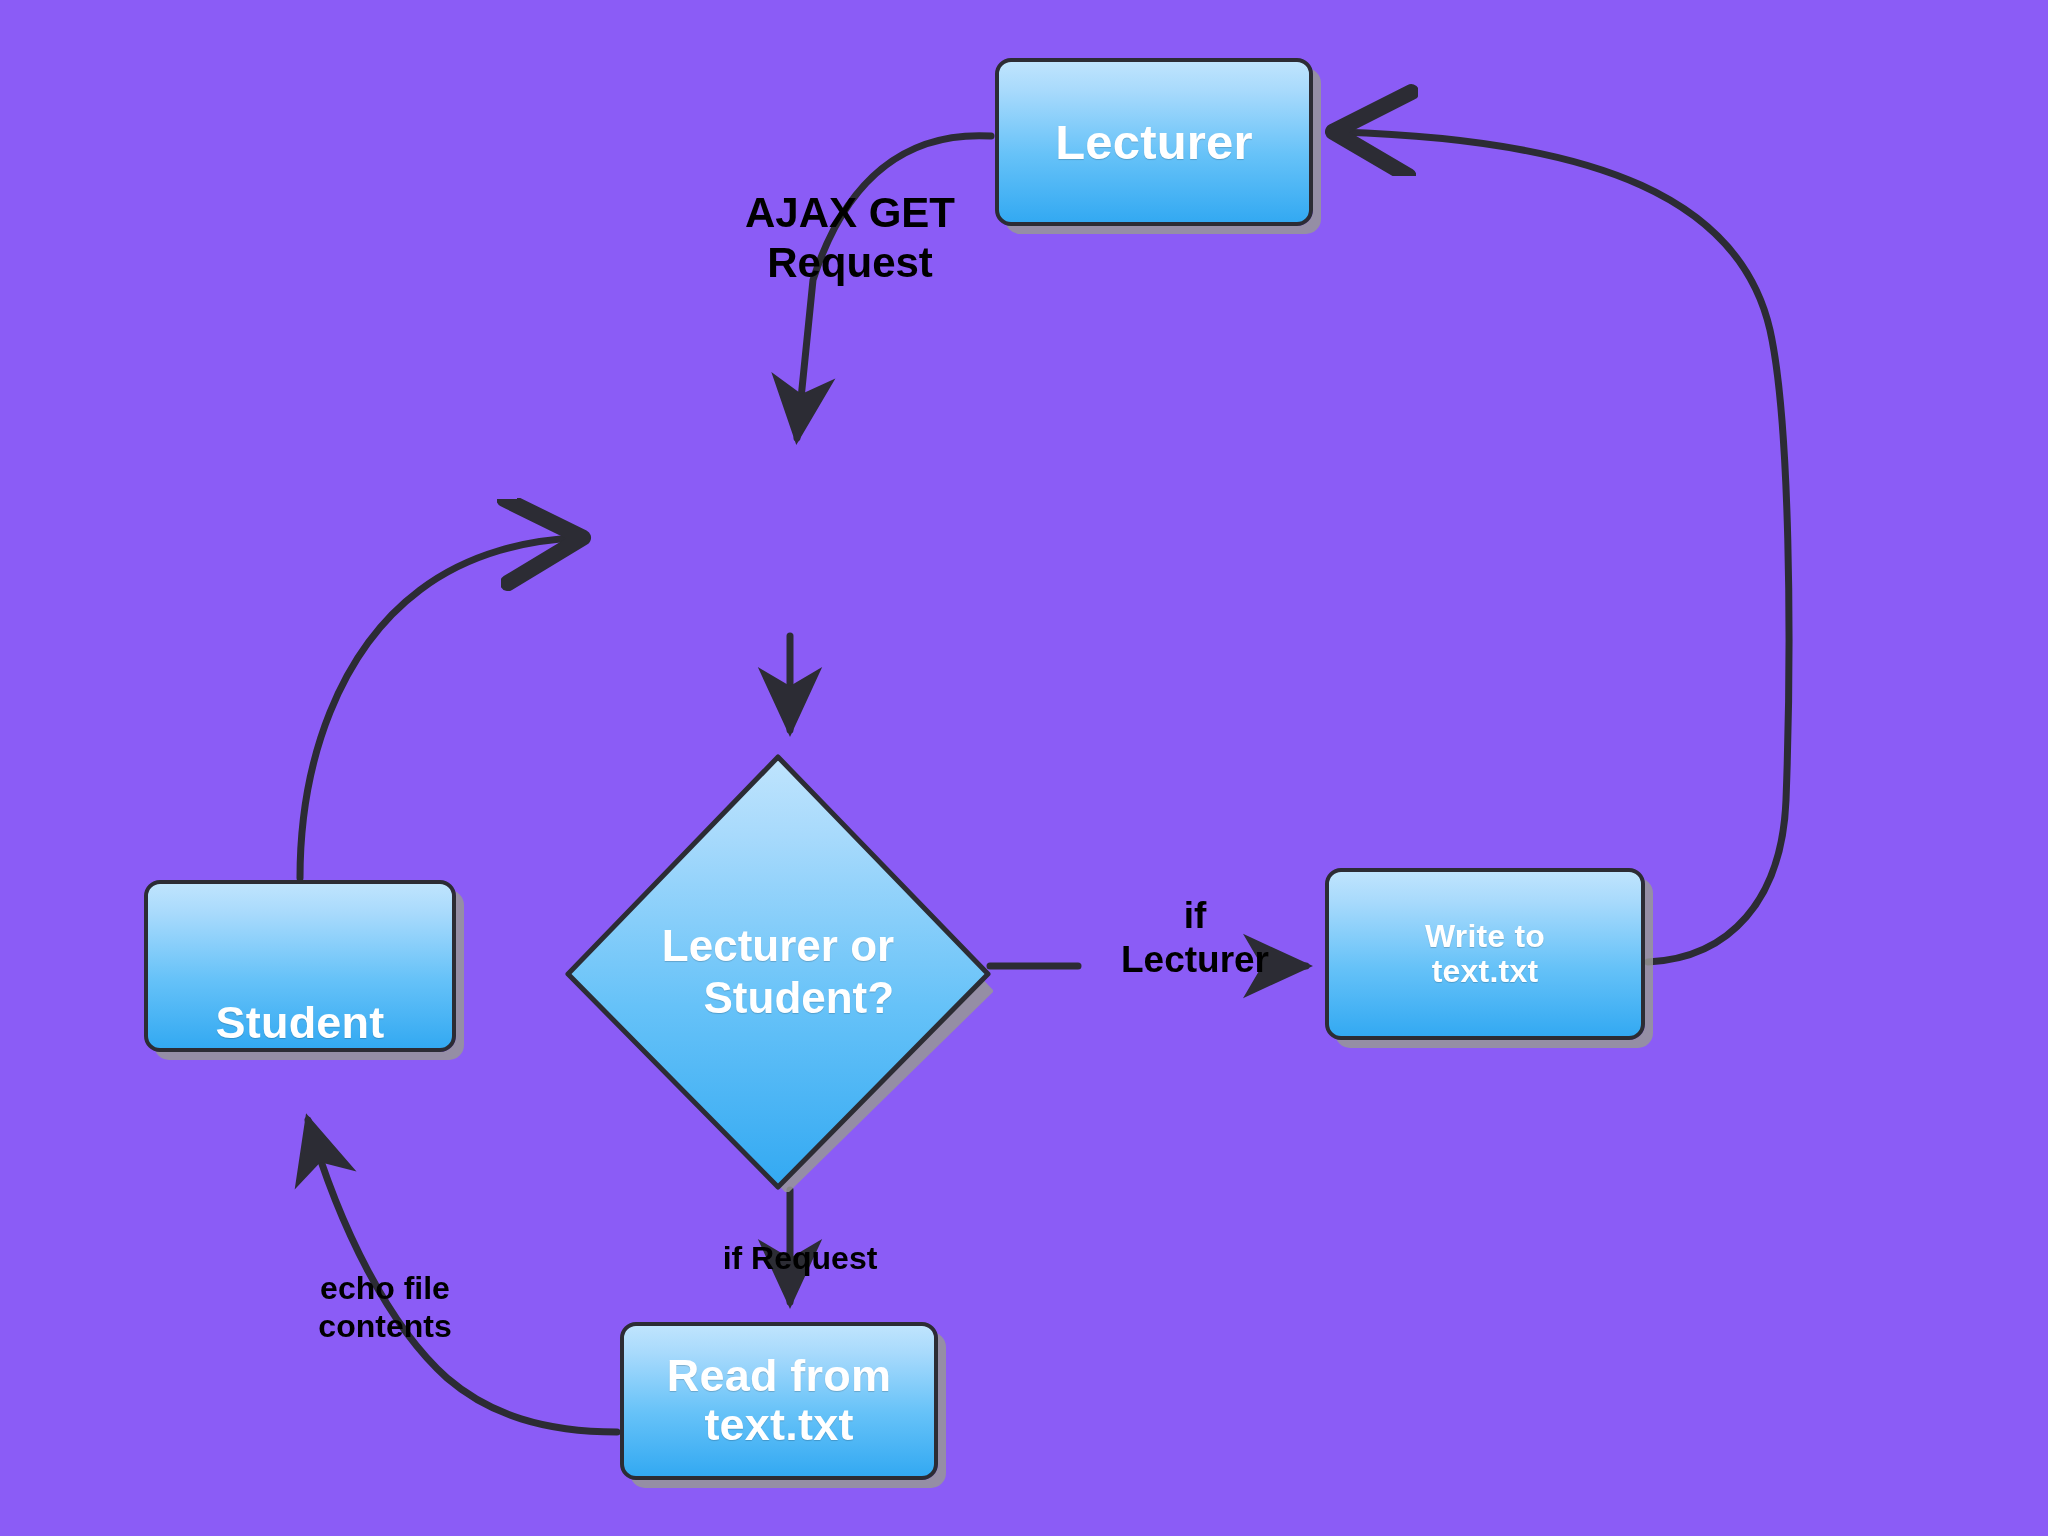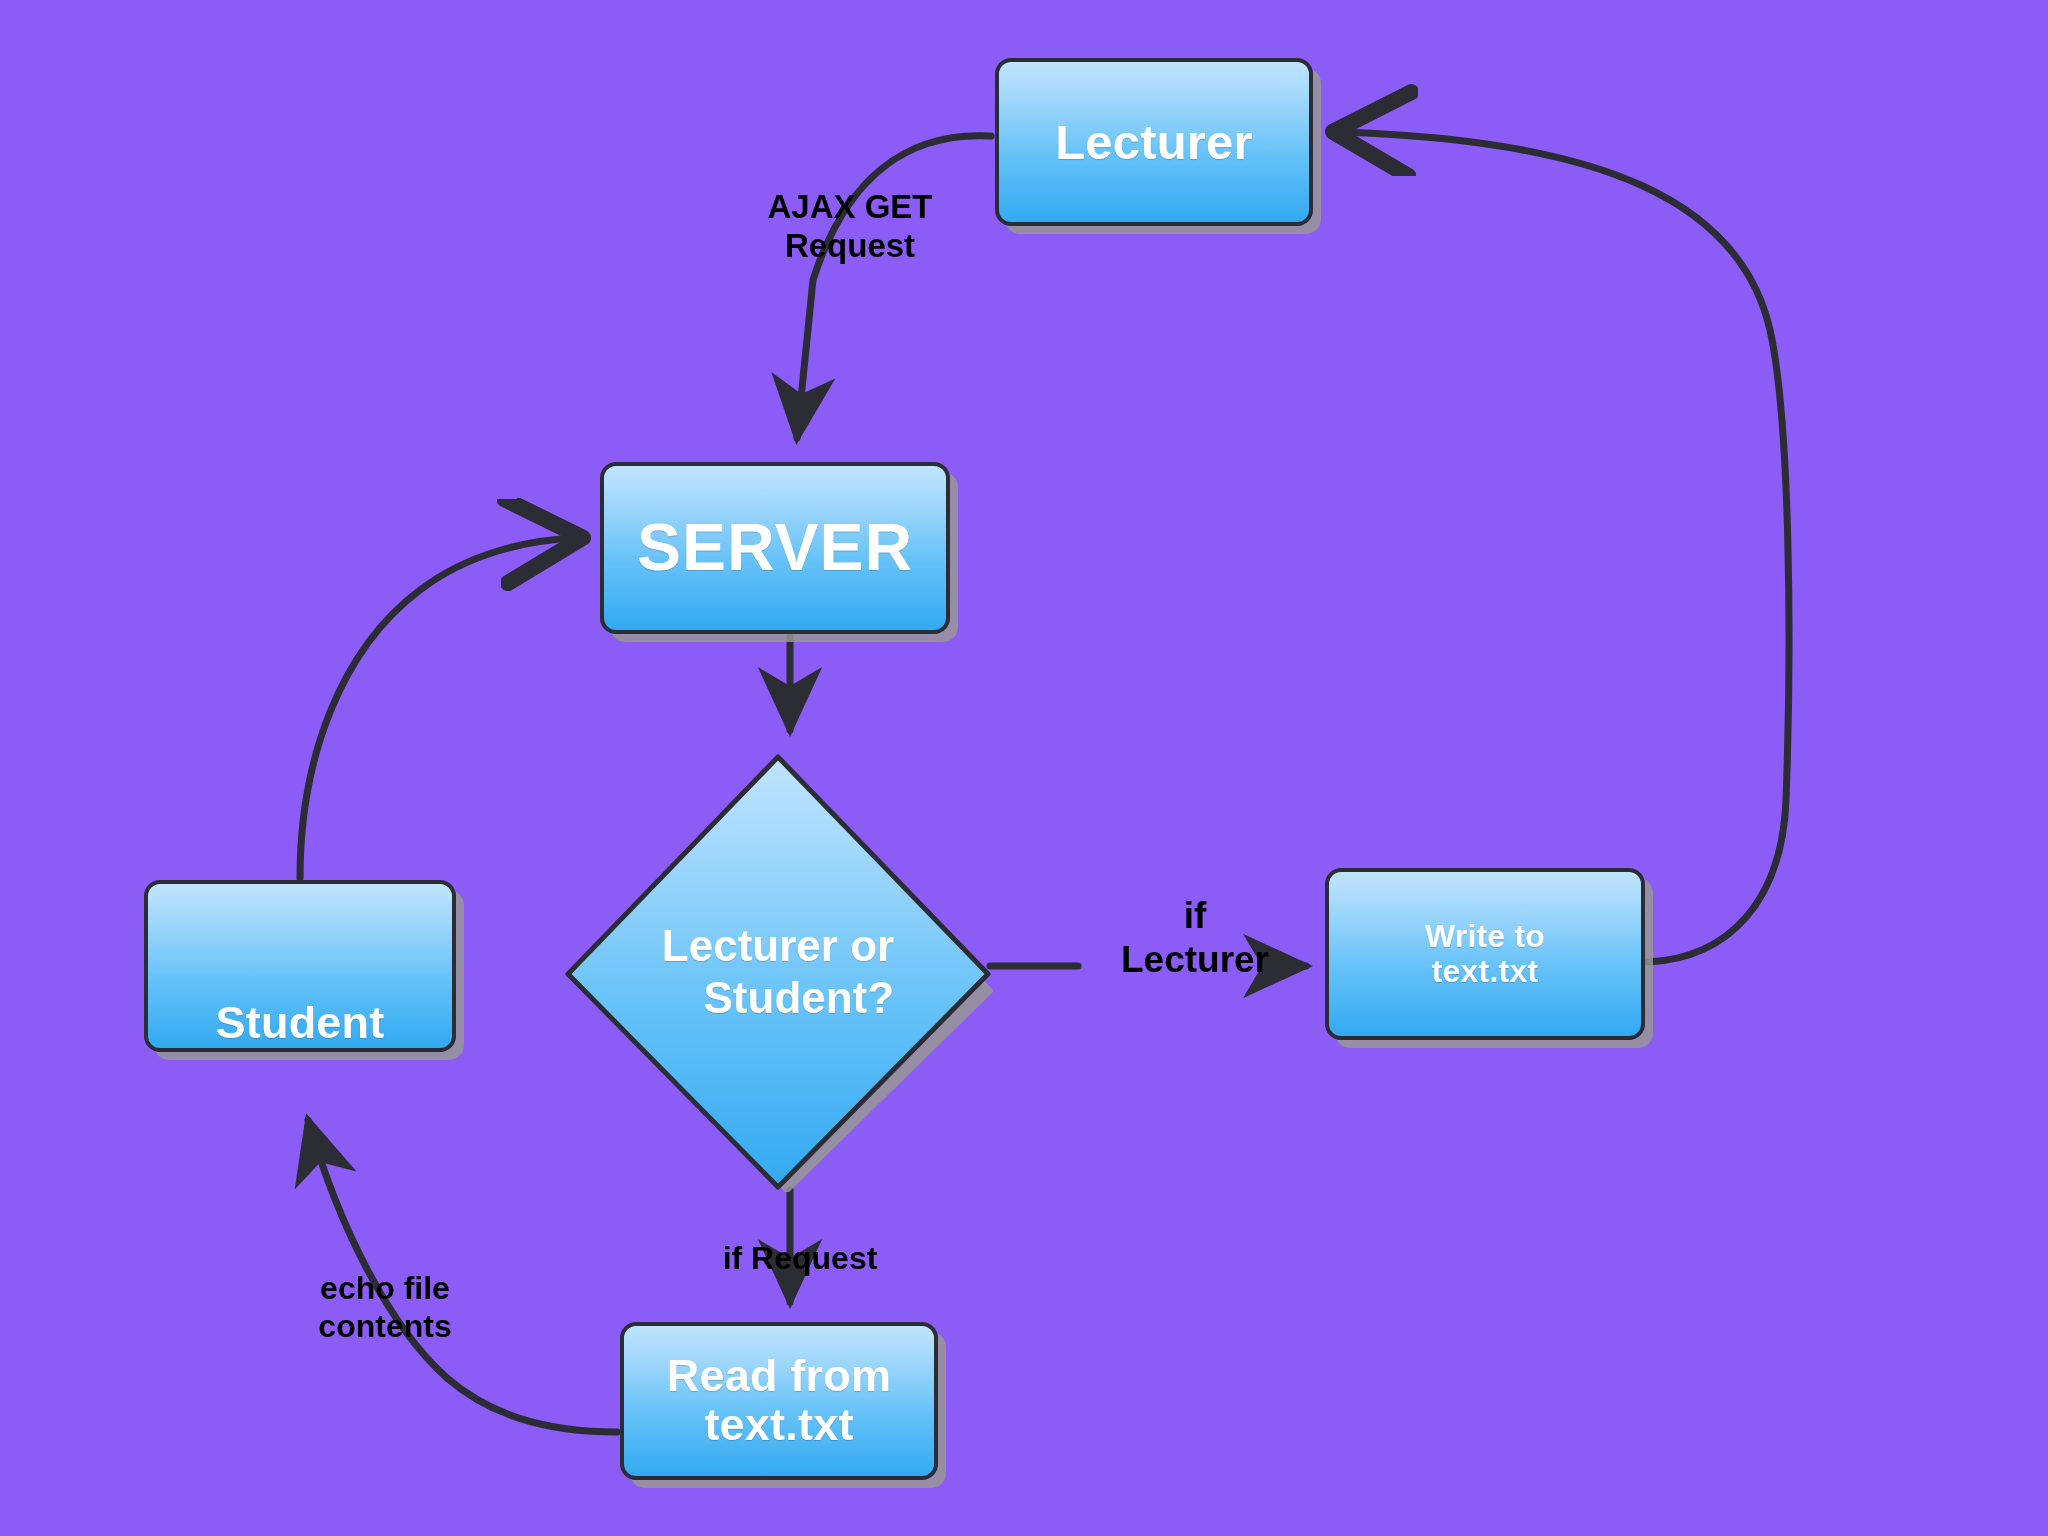--- a/index.html
+++ b/index.html
@@ -81,21 +81,21 @@
 
   
   .edge-label {
     position: absolute;
     color: #000000;
     font-weight: bold;
     text-align: center;
     line-height: 1.18;
     white-space: pre-line;
   }
-  #lbl-ajax     { left: 700px; top: 188px;  width: 300px; font-size: 33px; }
+  #lbl-ajax     { left: 700px; top: 188px;  width: 300px; font-size: 42px; }
   #lbl-iflect   { left: 1095px; top: 894px;  width: 200px; font-size: 37px; }
   #lbl-ifstud   { left: 640px; top: 1240px; width: 320px; font-size: 32px; }
   #lbl-echo     { left: 255px; top: 1270px; width: 260px; font-size: 32px; }
 </style>
 </head>
 <body>
 
 <div id="stage">
 
   <svg id="edges" width="2048" height="1536" viewBox="0 0 2048 1536" xmlns="http://www.w3.org/2000/svg">
@@ -123,23 +123,20 @@
 
     <path d="M 300,878 C 300,760 340,650 420,590 C 470,552 530,540 576,538" fill="none" stroke="#2c2c34" stroke-width="7" stroke-linecap="round" marker-end="url(#arrowV)"></path>
 
     <path d="M 1648,962 C 1730,958 1782,900 1786,800 C 1792,640 1790,420 1770,330 C 1740,200 1600,140 1340,132" fill="none" stroke="#2c2c34" stroke-width="7" stroke-linecap="round" marker-end="url(#arrowV)"></path>
   </svg>
 
   <div class="node" id="node-lecturer">
     <span class="node-label">Lecturer</span>
   </div>
 
-  <div class="node" id="node-server">
-    <span class="node-label">SERVER</span>
-  </div>
 
   <div class="node" id="node-student">
     <span class="node-label">Student</span>
   </div>
 
   <div class="node" id="node-write">
     <span class="node-label">Write to
 text.txt</span>
   </div>
 

